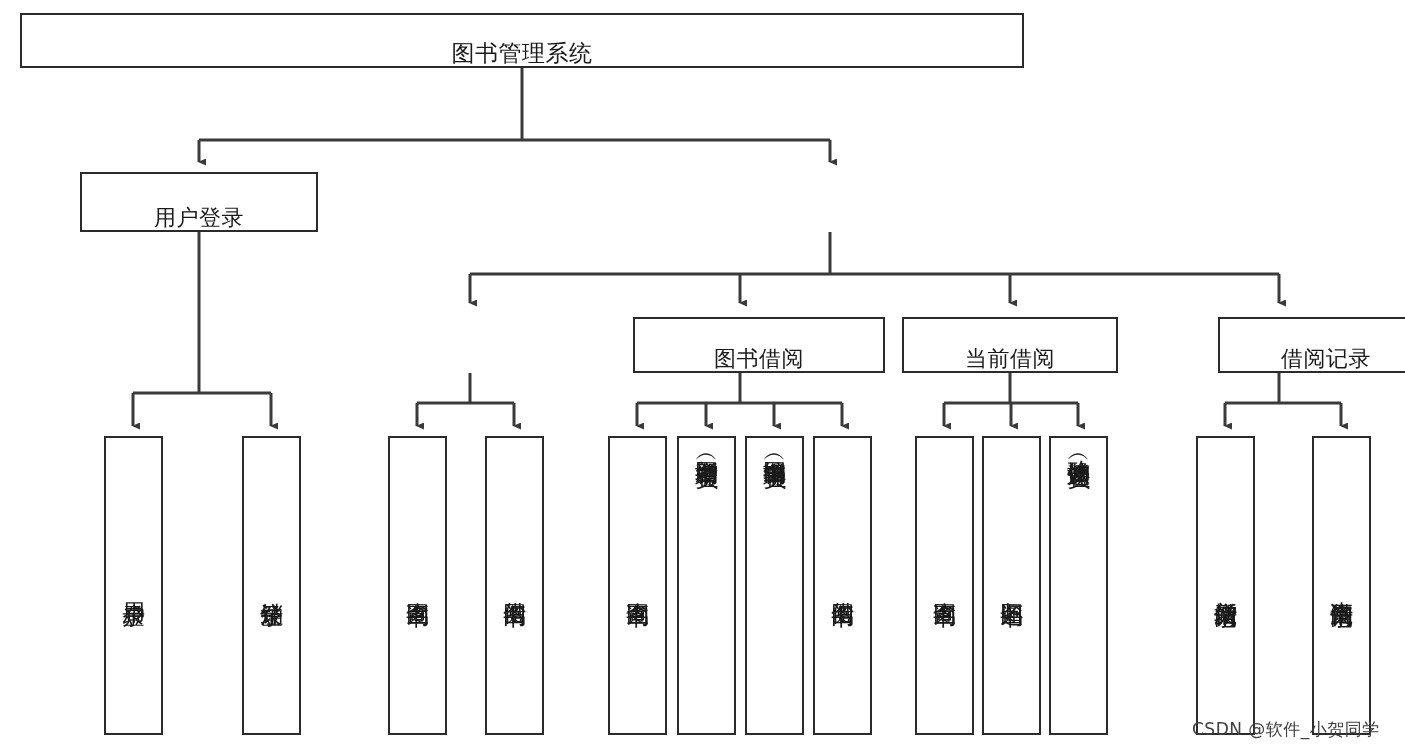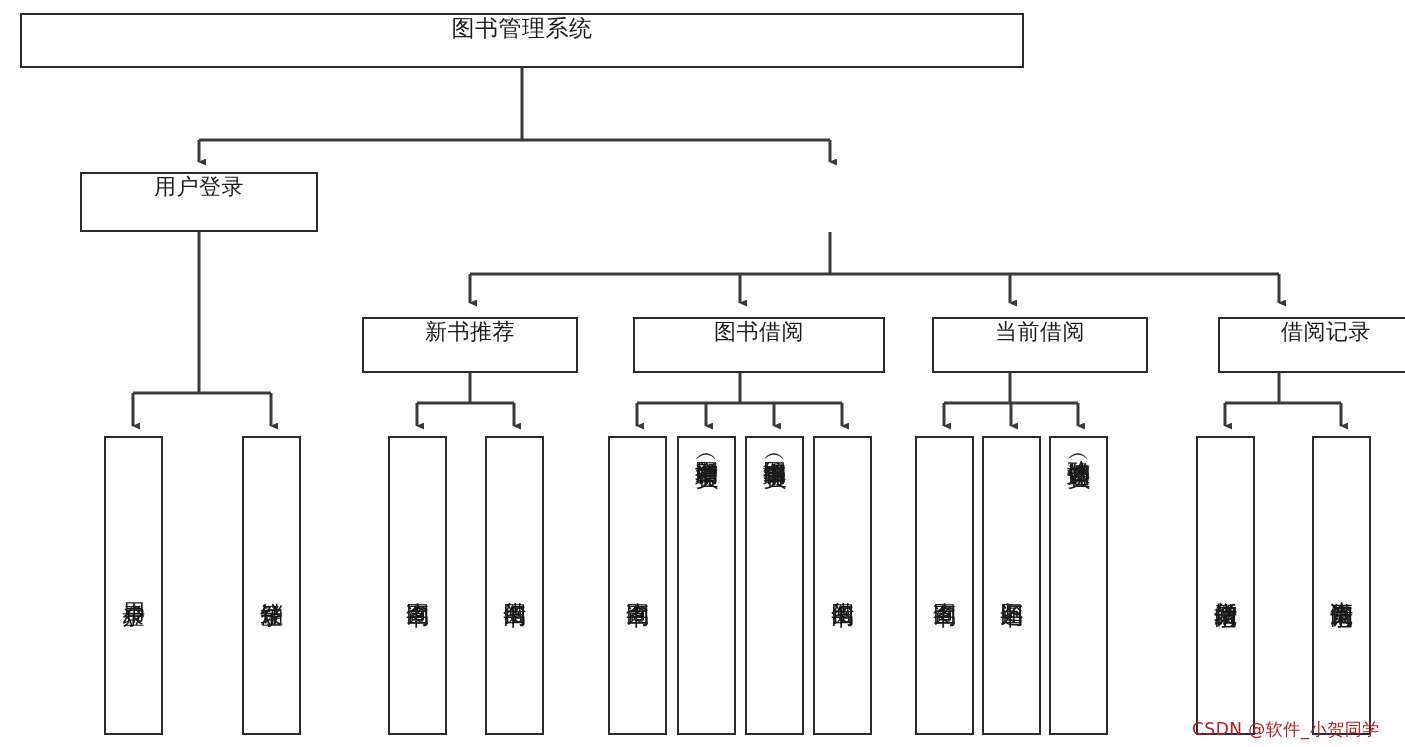--- a/index.html
+++ b/index.html
@@ -27,21 +27,21 @@
     width: 1405px;
     height: 747px;
     pointer-events: none;
   }
   .node {
     position: absolute;
     box-sizing: border-box;
     background: #ffffff;
     border: 2px solid #2b2b2b;
     display: flex;
-    align-items: flex-start;
+    align-items: flex-end;
     justify-content: center;
     color: #1a1a1a;
     z-index: 2;
   }
   .node .node-label {
     display: block;
     text-align: center;
     line-height: 1.15;
     letter-spacing: 0.5px;
   }
@@ -65,21 +65,21 @@
     line-height: 1.02;
     letter-spacing: 1px;
     margin: 0 auto;
   }
   .node.vert.center-text {
     align-items: center;
     padding-top: 0;
   }
   #watermark {
     position: absolute;
-    color: #b91c1c;
+    color: #404040;
     font-size: 17px;
     white-space: nowrap;
     z-index: 3;
     letter-spacing: 0.5px;
   }
 </style>
 </head>
 <body>
 
 <div id="diagram-root">
@@ -136,29 +136,26 @@
 
   <div class="node horiz root" style="left:20px; top:13px; width:1004px; height:55px;">
     <span class="node-label">图书管理系统</span>
   </div>
 
   <div class="node horiz" style="left:80px; top:172px; width:238px; height:60px;">
     <span class="node-label">用户登录</span>
   </div>
 
 
-  <div class="node horiz" style="left:362px; top:317px; width:216px; height:56px;">
-    <span class="node-label">新书推荐</span>
-  </div>
 
   <div class="node horiz" style="left:633px; top:317px; width:252px; height:56px;">
     <span class="node-label">图书借阅</span>
   </div>
 
-  <div class="node horiz" style="left:902px; top:317px; width:216px; height:56px;margin-left:30px;">
+  <div class="node horiz" style="left:902px; top:317px; width:216px; height:56px;">
     <span class="node-label">当前借阅</span>
   </div>
 
   <div class="node horiz" style="left:1218px; top:317px; width:216px; height:56px;">
     <span class="node-label">借阅记录</span>
   </div>
 
   <div class="node vert center-text" style="left:104px; top:436px; width:59px; height:299px;">
     <span class="node-label">用户登录</span>
   </div>

